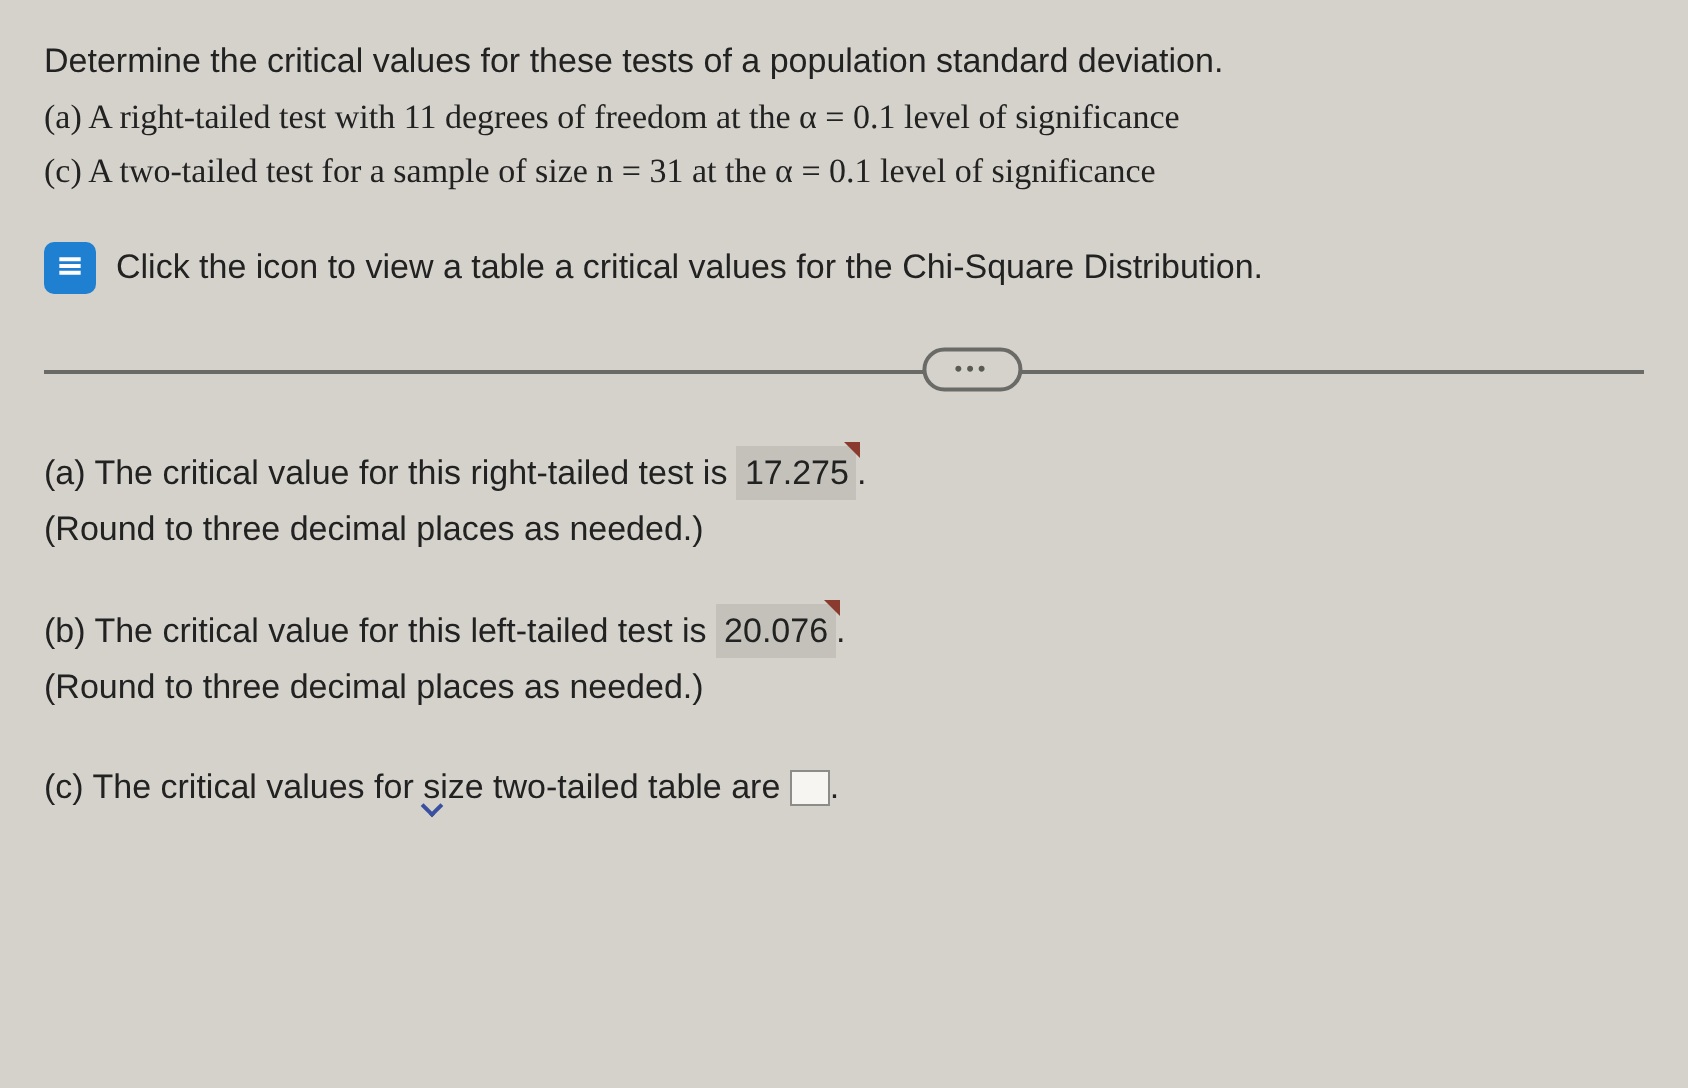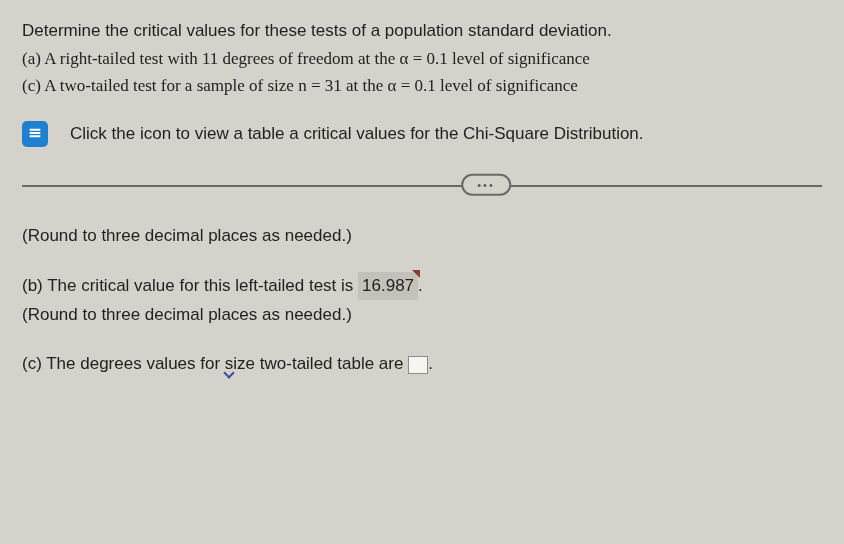--- a/index.html
+++ b/index.html
@@ -10,21 +10,21 @@
     font-family: Arial, Helvetica, sans-serif;
     color: #222;
     padding: 18px 22px;
     font-size: 17px;
     line-height: 1.5;
     overflow: hidden;
   }
   .prompt { margin-bottom: 2px; }
   .parts { margin-bottom: 22px; font-family: Liberation Serif, serif; }
   .parts p { margin: 2px 0; }
-  .link-row { display: flex; align-items: center; gap: 22px; margin-bottom: 28px; }
+  .link-row { display: flex; align-items: center; gap: 10px; margin-bottom: 28px; }
   .link-icon {
     width: 26px; height: 26px;
     background: #1f7fd1;
     border-radius: 5px;
     display: flex; align-items: center; justify-content: center;
     flex-shrink: 0;
   }
   .link-icon svg { width: 16px; height: 16px; fill: #fff; }
   .hr-wrap { position: relative; height: 20px; margin-bottom: 28px; }
   .hr-line {
@@ -96,27 +96,30 @@
   </span>
   <span>Click the icon to view a table a critical values for the Chi-Square Distribution.</span>
 </div>
 
 <div class="hr-wrap">
   <div class="hr-line"></div>
   <div class="pill">•••</div>
 </div>
 
 <div class="answer-block">
-  <p>(Round to three decimal places as needed.)</p>
-</div>
-
-<div class="answer-block">
   <p>
-    <span>(b) The critical value for this left-tailed test is </span><span class="filled">16.987</span><span>.</span>
+    <span>(a) The critical value for this right-tailed test is </span><span class="filled">17.275</span><span>.</span>
   </p>
   <p>(Round to three decimal places as needed.)</p>
 </div>
 
 <div class="answer-block">
   <p>
-    <span>(c) The degrees values for </span><span class="cursor-mark">size</span><span> two-tailed table are </span><span class="blank"></span><span>.</span>
+    <span>(b) The critical value for this left-tailed test is </span><span class="filled">20.076</span><span>.</span>
+  </p>
+  <p>(Round to three decimal places as needed.)</p>
+</div>
+
+<div class="answer-block">
+  <p>
+    <span>(c) The critical values for </span><span class="cursor-mark">size</span><span> two-tailed table are </span><span class="blank"></span><span>.</span>
   </p>
 </div>
 
 </body></html>

